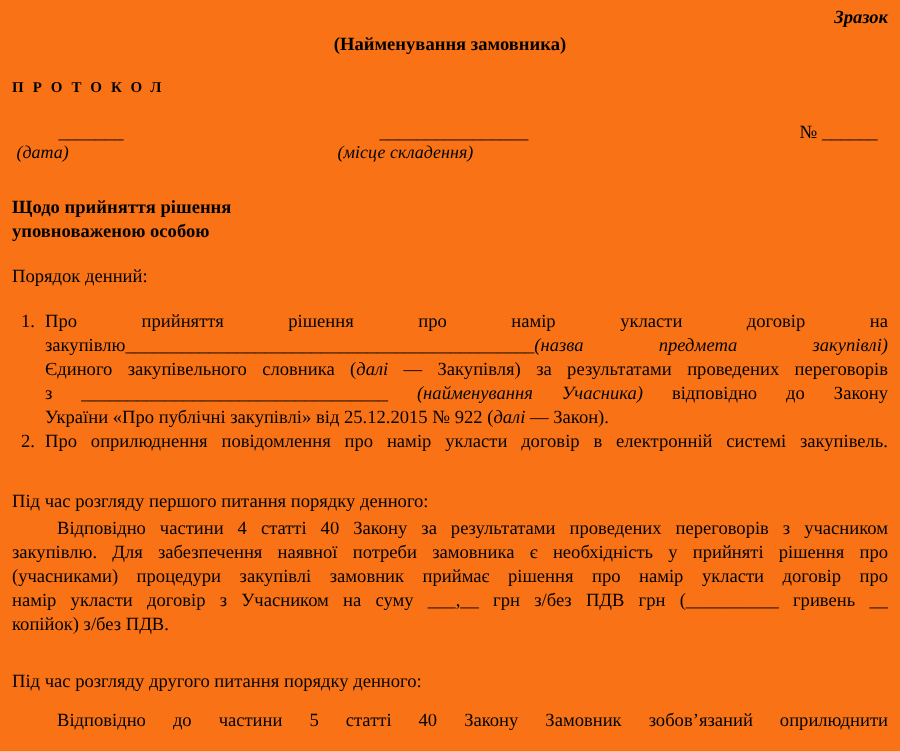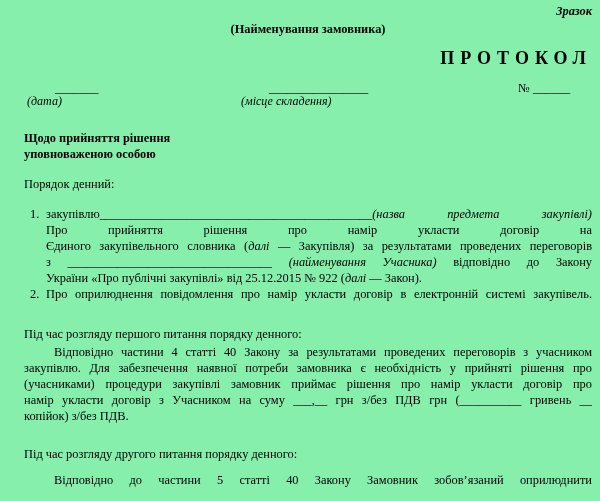--- a/index.html
+++ b/index.html
@@ -1,35 +1,35 @@
 <!DOCTYPE html>
 <html><head>
 <meta charset="utf-8">
 <style>
   html,body { margin:0; padding:0; background:#ffffff; }
   .page {
     position:relative;
     width:600px; height:501px;
     box-sizing:border-box;
-    padding:4px 8px 0 24px;
+    padding:4px 8px 0 8px;
     overflow:hidden;
-    background:#86efac;
+    background:#f97316;
     color:#000000;
     font-family:"Liberation Serif","DejaVu Serif",serif;
     font-size:12.4px;
     line-height:16px;
   }
   .sample { text-align:right; font-weight:bold; font-style:italic; line-height:15px; }
   .customer { margin-top:3px; text-align:center; font-weight:bold; line-height:15px; }
-  .doc-title { margin-top:13px; text-align:right; font-weight:bold; font-size:18px; letter-spacing:6px; line-height:17px; }
+  .doc-title { margin-top:13px; text-align:left; font-weight:bold; font-size:10px; letter-spacing:6px; line-height:17px; }
   .date-row { position:relative; margin-top:14px; height:27px; }
   .date-col { position:absolute; top:0; }
   .dc-left { left:0; }
   .dc-center { left:214px; }
-  .dc-right { left:463px; }
+  .dc-right { left:494px; }
   .blank-line { display:block; line-height:14px;margin-left:31px; }
   .under-label { display:block; font-style:italic; font-size:12px; line-height:13px; padding-left:3px; }
   .subject { margin-top:23px; font-weight:bold; }
   .subject div { line-height:15.5px; }
   .agenda-label { margin-top:15px; line-height:15px; }
   .agenda-list { margin-top:14px; }
   .aitem { display:flex; }
   .anum { width:22px; box-sizing:border-box; padding-left:6px; flex:0 0 22px; line-height:16px; }
   .abody { flex:1 1 auto; min-width:0; }
   .tline { line-height:16px; height:16px; overflow:hidden; }
@@ -71,22 +71,22 @@
     <div>Щодо прийняття рішення</div>
     <div>уповноваженою особою</div>
   </div>
 
   <div class="agenda-label">Порядок денний:</div>
 
   <div class="agenda-list">
       <div class="aitem">
         <span class="anum">1.</span>
         <div class="abody">
+          <div class="tline jline"><span>Про прийняття рішення про намір укласти договір на</span></div>
           <div class="tline jline"><span>закупівлю____________________________________________</span><span class="it">(назва предмета закупівлі)</span></div>
-          <div class="tline jline"><span>Про прийняття рішення про намір укласти договір на</span></div>
           <div class="tline jline"><span>Єдиного закупівельного словника (</span><span class="it">далі</span><span> — Закупівля) за результатами проведених переговорів</span></div>
           <div class="tline jline"><span>з _________________________________ </span><span class="it">(найменування Учасника)</span><span> відповідно до Закону</span></div>
           <div class="tline lline"><span>України «Про публічні закупівлі» від 25.12.2015 № 922 (</span><span class="it">далі</span><span> — Закон).</span></div>
         </div>
       </div>
       <div class="aitem">
         <span class="anum">2.</span>
         <div class="abody">
           <div class="tline jline"><span>Про оприлюднення повідомлення про намір укласти договір в електронній системі закупівель.</span></div>
         </div>

